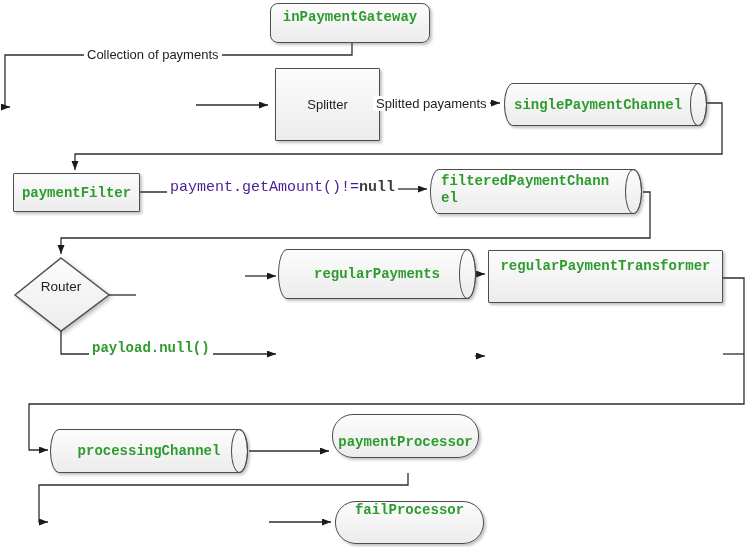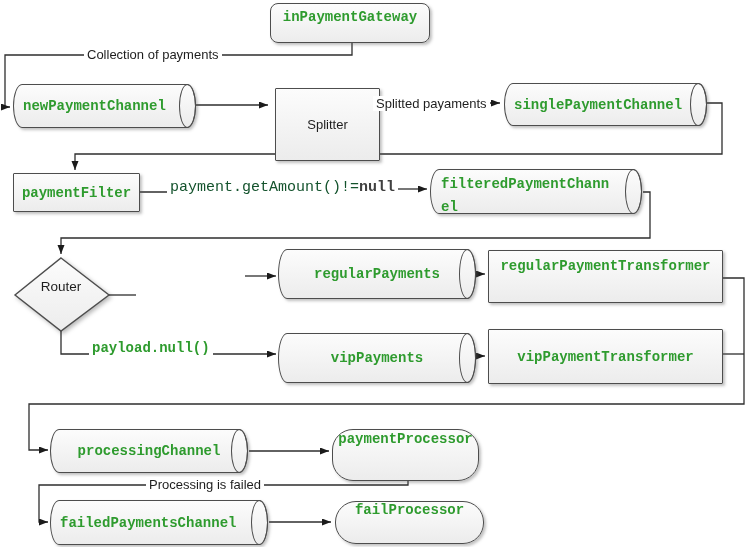--- a/index.html
+++ b/index.html
@@ -27,28 +27,28 @@
   }
   .center { align-items:center; justify-content:center; }
   .top    { align-items:flex-start; justify-content:center; }
   .left   { align-items:center; justify-content:flex-start; }
   .tl     { align-items:flex-start; justify-content:flex-start; }
   .glabel {
     font-family:"Liberation Mono","DejaVu Sans Mono",monospace;
     font-weight:bold; font-size:14px; color:#2e9b2e; white-space:nowrap;
   }
   .plabel { font-size:13px; color:#1e1e1e; white-space:nowrap; }
-  .wrap20 { width:20ch; white-space:normal; word-break:break-all; line-height:23px; }
+  .wrap20 { width:20ch; white-space:normal; word-break:break-all; line-height:17px; }
   .elabel {
     position:absolute; z-index:3; background:#ffffff; padding:0 3px;
     white-space:nowrap;
   }
   .expr {
     font-family:"Liberation Mono","DejaVu Sans Mono",monospace;
-    font-size:15px; color:#14532d;
+    font-size:15px; color:#4c1d95;
   }
   .expr-null { color:#404040; font-weight:bold; }
 </style>
 </head>
 <body>
 
 <div id="canvas">
 
   <svg id="wires" width="749" height="547" viewBox="0 0 749 547">
     <defs>
@@ -79,25 +79,22 @@
       <path d="M408,473 V485 H39 V522 H48" marker-end="url(#arrow)"></path>
       <path d="M269,522 H331" marker-end="url(#arrow)"></path>
     </g>
     <polygon points="61,258 109,295 61,331 15,295" fill="url(#g)" stroke="#4d4d4d" stroke-width="1.4" style="filter:drop-shadow(2px 2px 2px rgba(0,0,0,0.28))"></polygon>
   </svg>
 
   <div class="node stadium-sm top" style="left:270px;top:3px;width:160px;height:40px;padding-top:5px">
     <span class="glabel">inPaymentGateway</span>
   </div>
 
-  <div class="node cyl left" style="left:13px;top:84px;width:183px;height:44px;padding-left:9px">
-    <span class="glabel">newPaymentChannel</span>
-  </div>
 
-  <div class="node rect center" style="left:275px;top:88px;width:105px;height:73px">
+  <div class="node rect center" style="left:275px;top:68px;width:105px;height:73px">
     <span class="plabel">Splitter</span>
   </div>
 
   <div class="node rect center" style="left:13px;top:173px;width:127px;height:39px">
     <span class="glabel">paymentFilter</span>
   </div>
 
   <div class="node cyl left" style="left:504px;top:83px;width:203px;height:43px;padding-left:9px">
     <span class="glabel">singlePaymentChannel</span>
   </div>
@@ -111,50 +108,40 @@
   </div>
 
   <div class="node cyl center" style="left:278px;top:249px;width:198px;height:50px">
     <span class="glabel">regularPayments</span>
   </div>
 
   <div class="node rect top" style="left:488px;top:250px;width:235px;height:53px;padding-top:7px">
     <span class="glabel">regularPaymentTransformer</span>
   </div>
 
-  <div class="node cyl center" style="left:278px;top:333px;width:198px;height:50px">
-    <span class="glabel">vipPayments</span>
-  </div>
 
-  <div class="node rect center" style="left:488px;top:329px;width:235px;height:55px">
-    <span class="glabel">vipPaymentTransformer</span>
-  </div>
 
   <div class="node cyl center" style="left:50px;top:429px;width:198px;height:44px">
     <span class="glabel">processingChannel</span>
   </div>
 
-  <div class="node stadium top" style="left:332px;top:429px;width:147px;height:52px;padding-top:1px">
+  <div class="node stadium top" style="left:332px;top:414px;width:147px;height:44px;padding-top:19px">
     <span class="glabel">paymentProcessor</span>
   </div>
 
-  <div class="node cyl left" style="left:50px;top:500px;width:218px;height:45px;padding-left:9px">
-    <span class="glabel">failedPaymentsChannel</span>
-  </div>
 
   <div class="node stadium top" style="left:335px;top:501px;width:149px;height:43px;">
     <span class="glabel">failProcessor</span>
   </div>
 
   <div class="elabel plabel" style="left:84px;top:47px">Collection of payments</div>
 
   <div class="elabel plabel" style="left:373px;top:96px">Splitted payaments</div>
 
   <div class="elabel" style="left:167px;top:177px">
     <span class="expr">payment.getAmount()!=</span><span class="expr expr-null">null</span>
   </div>
 
 
   <div class="elabel glabel" style="left:89px;top:340px">payload.null()</div>
 
-  <div class="elabel plabel" style="left:146px;top:477px">Processing is failed</div>
 
 </div>
 
 </body></html>

